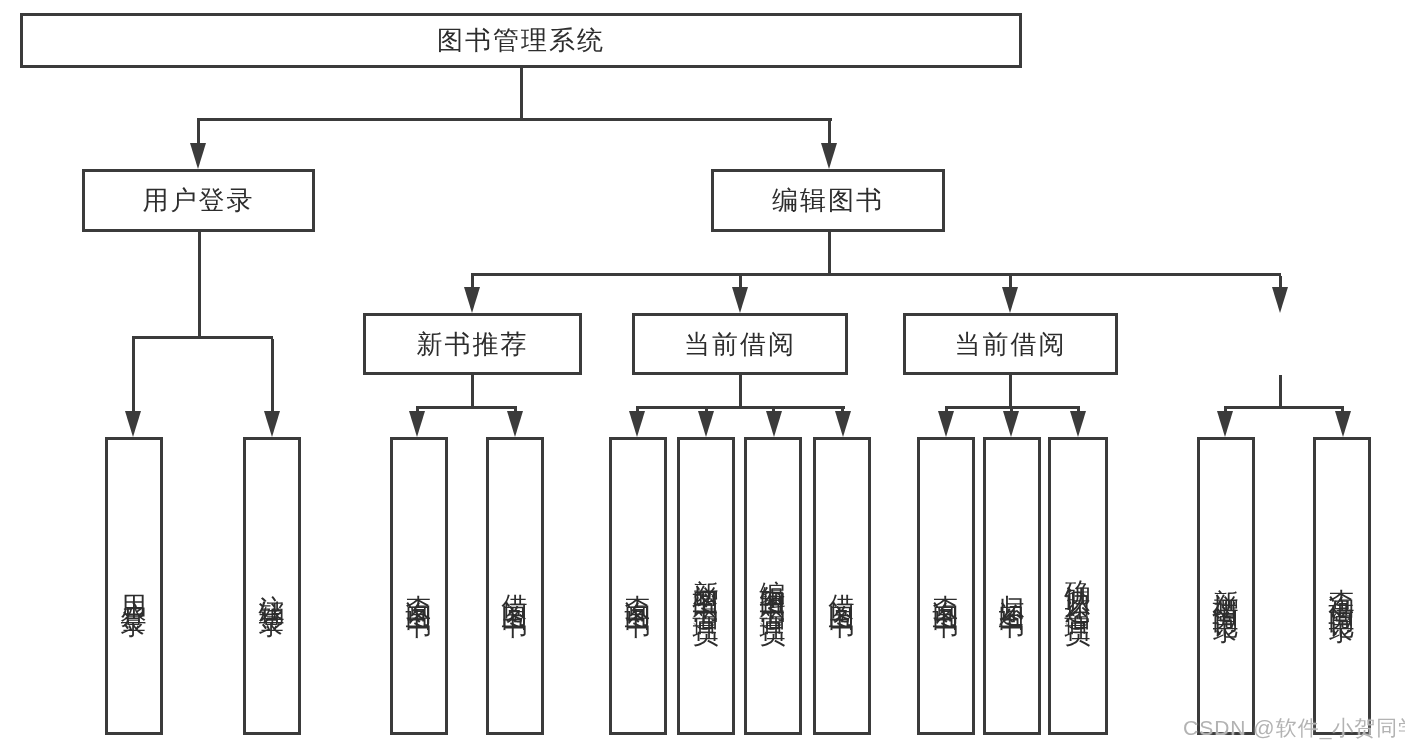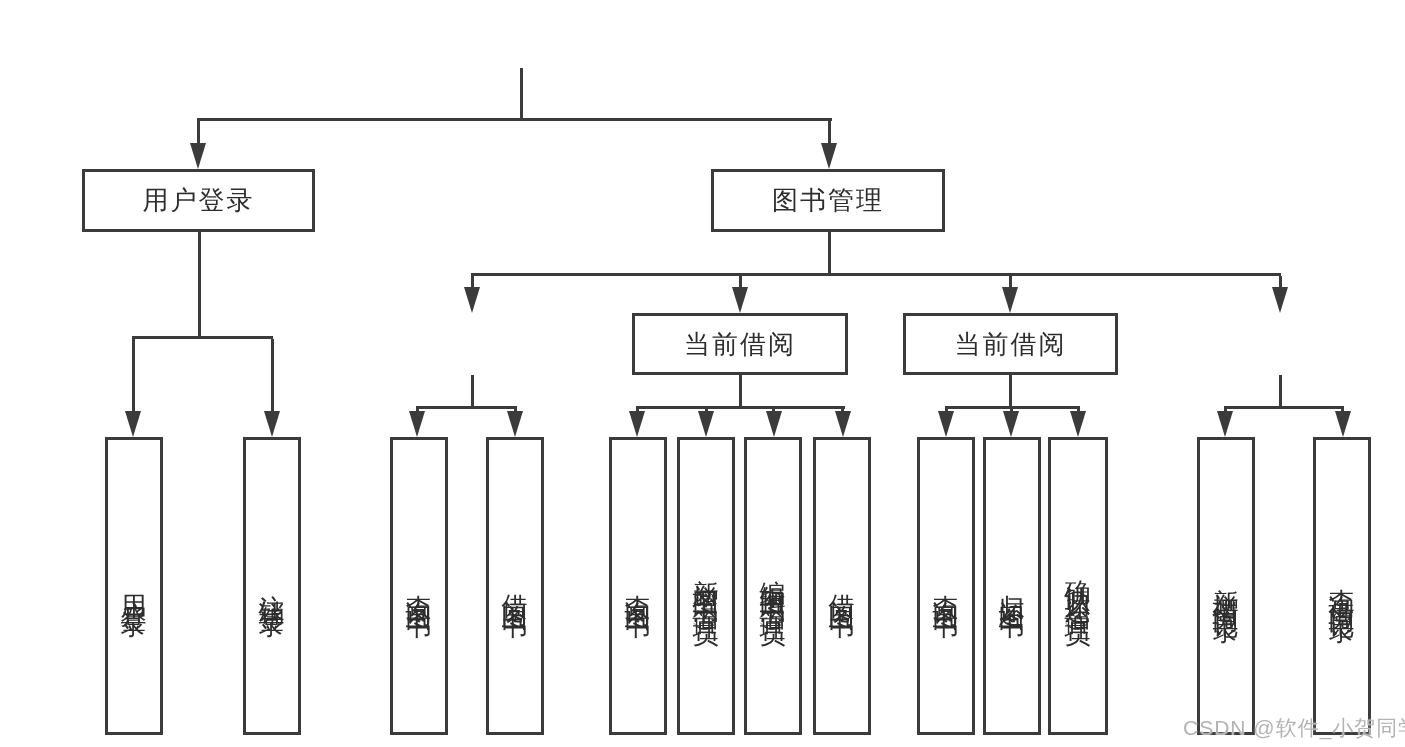--- a/index.html
+++ b/index.html
@@ -121,28 +121,34 @@
       <div class="ahead" style="left: 698px; top: 411px;"></div>
       <div class="ahead" style="left: 766px; top: 411px;"></div>
       <div class="ahead" style="left: 835px; top: 411px;"></div>
       <div class="ahead" style="left: 938px; top: 411px;"></div>
       <div class="ahead" style="left: 1003px; top: 411px;"></div>
       <div class="ahead" style="left: 1070px; top: 411px;"></div>
       <div class="ahead" style="left: 1217px; top: 411px;"></div>
       <div class="ahead" style="left: 1335px; top: 411px;"></div>
     </div>
 
+  <div class="box" style="left:20px; top:13px; width:1002px; height:55px;">
+    <span class="hlabel">图书管理系统</span>
+  </div>
 
   <div class="box" style="left:82px; top:169px; width:233px; height:63px;">
     <span class="hlabel">用户登录</span>
   </div>
   <div class="box" style="left:711px; top:169px; width:234px; height:63px;">
-    <span class="hlabel">图书管理</span>
-  </div>
-
+    <span class="hlabel">编辑图书</span>
+  </div>
+
+  <div class="box" style="left:363px; top:313px; width:219px; height:62px;">
+    <span class="hlabel">新书推荐</span>
+  </div>
   <div class="box" style="left:632px; top:313px; width:216px; height:62px;">
     <span class="hlabel">当前借阅</span>
   </div>
   <div class="box" style="left:903px; top:313px; width:215px; height:62px;">
     <span class="hlabel">当前借阅</span>
   </div>
 
   <div class="box leaf" style="left:105px;">
     <span class="vlabel">用户登录</span>
   </div>

